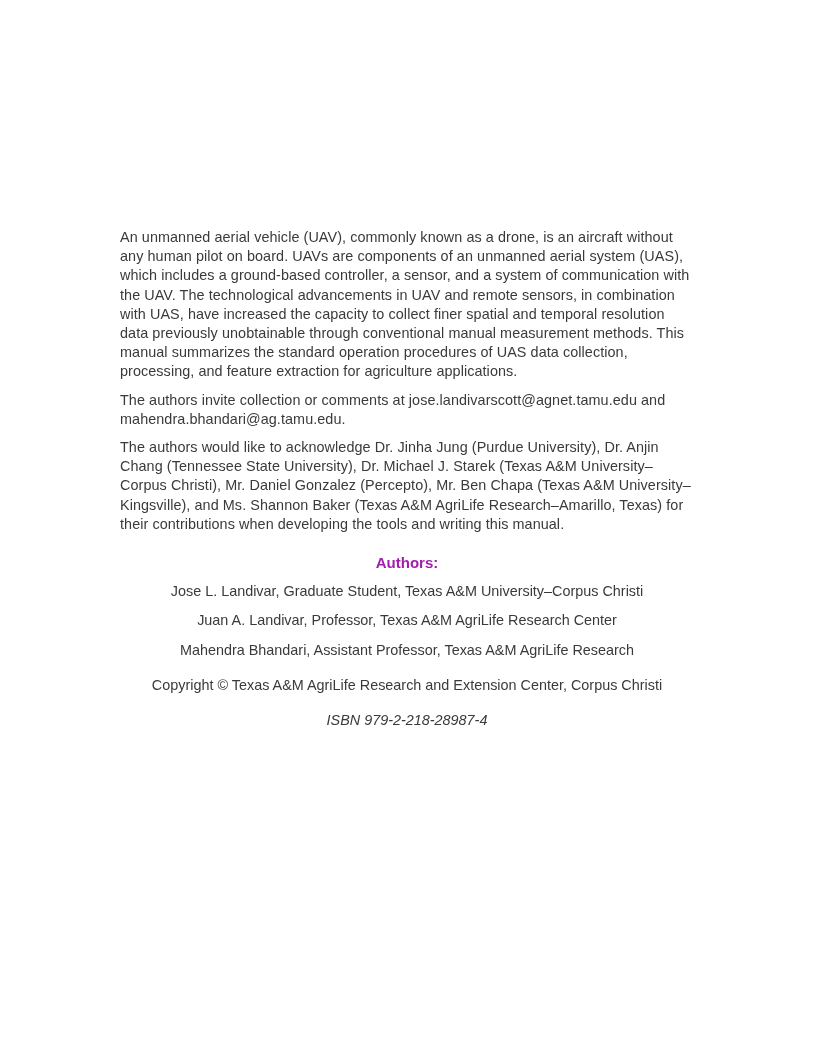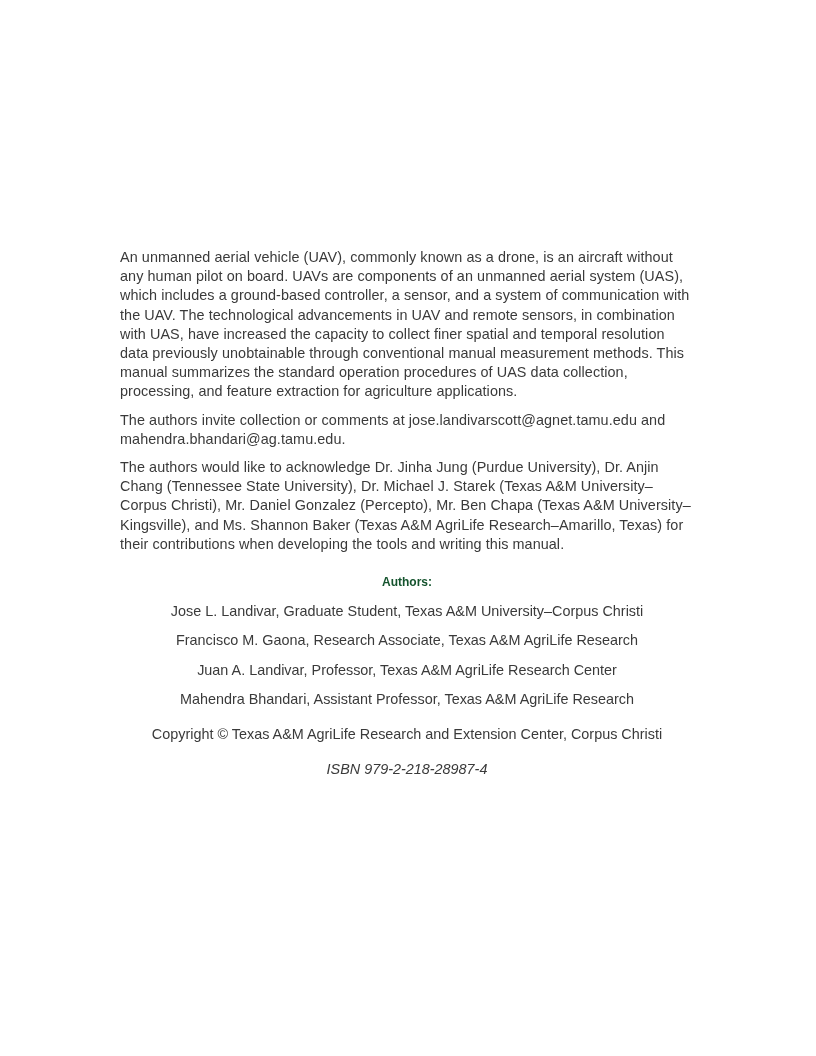--- a/index.html
+++ b/index.html
@@ -22,21 +22,21 @@
     left: 0;
     width: 816px;
     height: 1056px;
     background: #ffffff;
     overflow: hidden;
   }
 
   .content {
     position: absolute;
     left: 120px;
-    top: 248px;
+    top: 228px;
     width: 574px;
   }
 
   
   .para {
     font-size: 14.4px;
     line-height: 19.2px;
     color: #3a3a3a;
     margin: 0 0 9px 0;
     text-align: left;
@@ -45,24 +45,24 @@
   .para:last-child {
     margin-bottom: 0;
   }
 
   
   .authors-block {
     margin-top: 19px;
     text-align: center;
   }
   .authors-heading {
-    font-size: 12px;
+    font-size: 15px;
     line-height: 19.2px;
     font-weight: bold;
-    color: #14532d;
+    color: #a21caf;
     margin: 0 0 10px 0;
   }
   .author-line {
     font-size: 14.4px;
     line-height: 19.2px;
     color: #3a3a3a;
     margin: 0 0 10px 0;
     white-space: nowrap;
   }
 
@@ -93,21 +93,20 @@
     <p class="para">The authors invite collection or comments at jose.landivarscott@agnet.tamu.edu and mahendra.bhandari@ag.tamu.edu.</p>
 
     <p class="para">The authors would like to acknowledge Dr. Jinha Jung (Purdue University), Dr. Anjin Chang (Tennessee State University), Dr. Michael J. Starek (Texas A&amp;M University–Corpus Christi), Mr. Daniel Gonzalez (Percepto), Mr. Ben Chapa (Texas A&amp;M University–Kingsville), and Ms. Shannon Baker (Texas A&amp;M AgriLife Research–Amarillo, Texas) for their contributions when developing the tools and writing this manual.</p>
 
     <div class="authors-block">
 
       <p class="authors-heading">Authors:</p>
 
       <p class="author-line">Jose L. Landivar, Graduate Student, Texas A&amp;M University–Corpus Christi</p>
 
-      <p class="author-line">Francisco M. Gaona, Research Associate, Texas A&amp;M AgriLife Research</p>
 
       <p class="author-line">Juan A. Landivar, Professor, Texas A&amp;M AgriLife Research Center</p>
 
       <p class="author-line">Mahendra Bhandari, Assistant Professor, Texas A&amp;M AgriLife Research</p>
 
       <p class="colophon-line">Copyright © Texas A&amp;M AgriLife Research and Extension Center, Corpus Christi</p>
 
 
       <p class="colophon-line italic">ISBN 979-2-218-28987-4</p>
 

